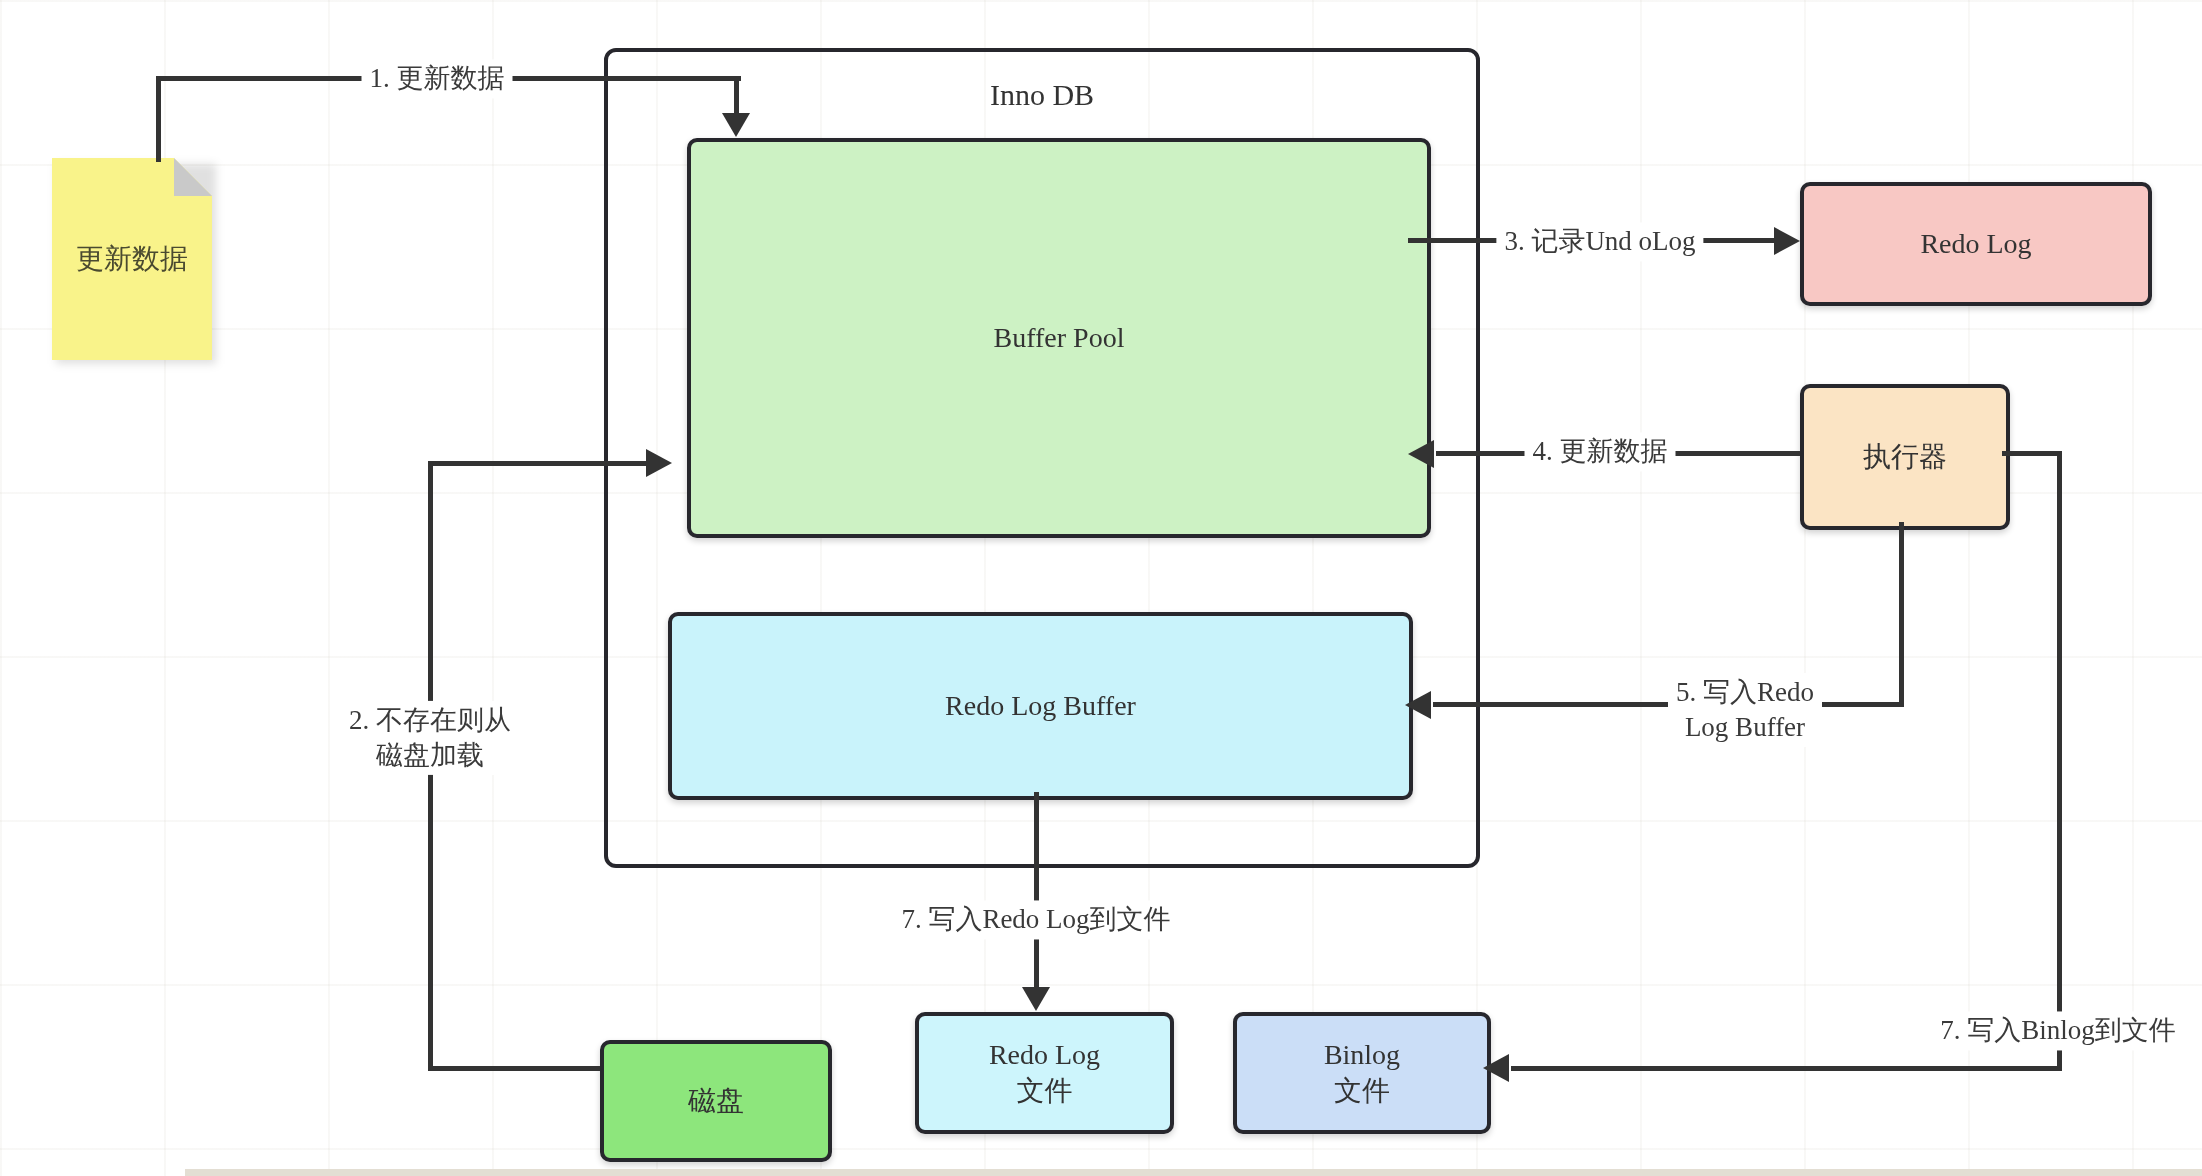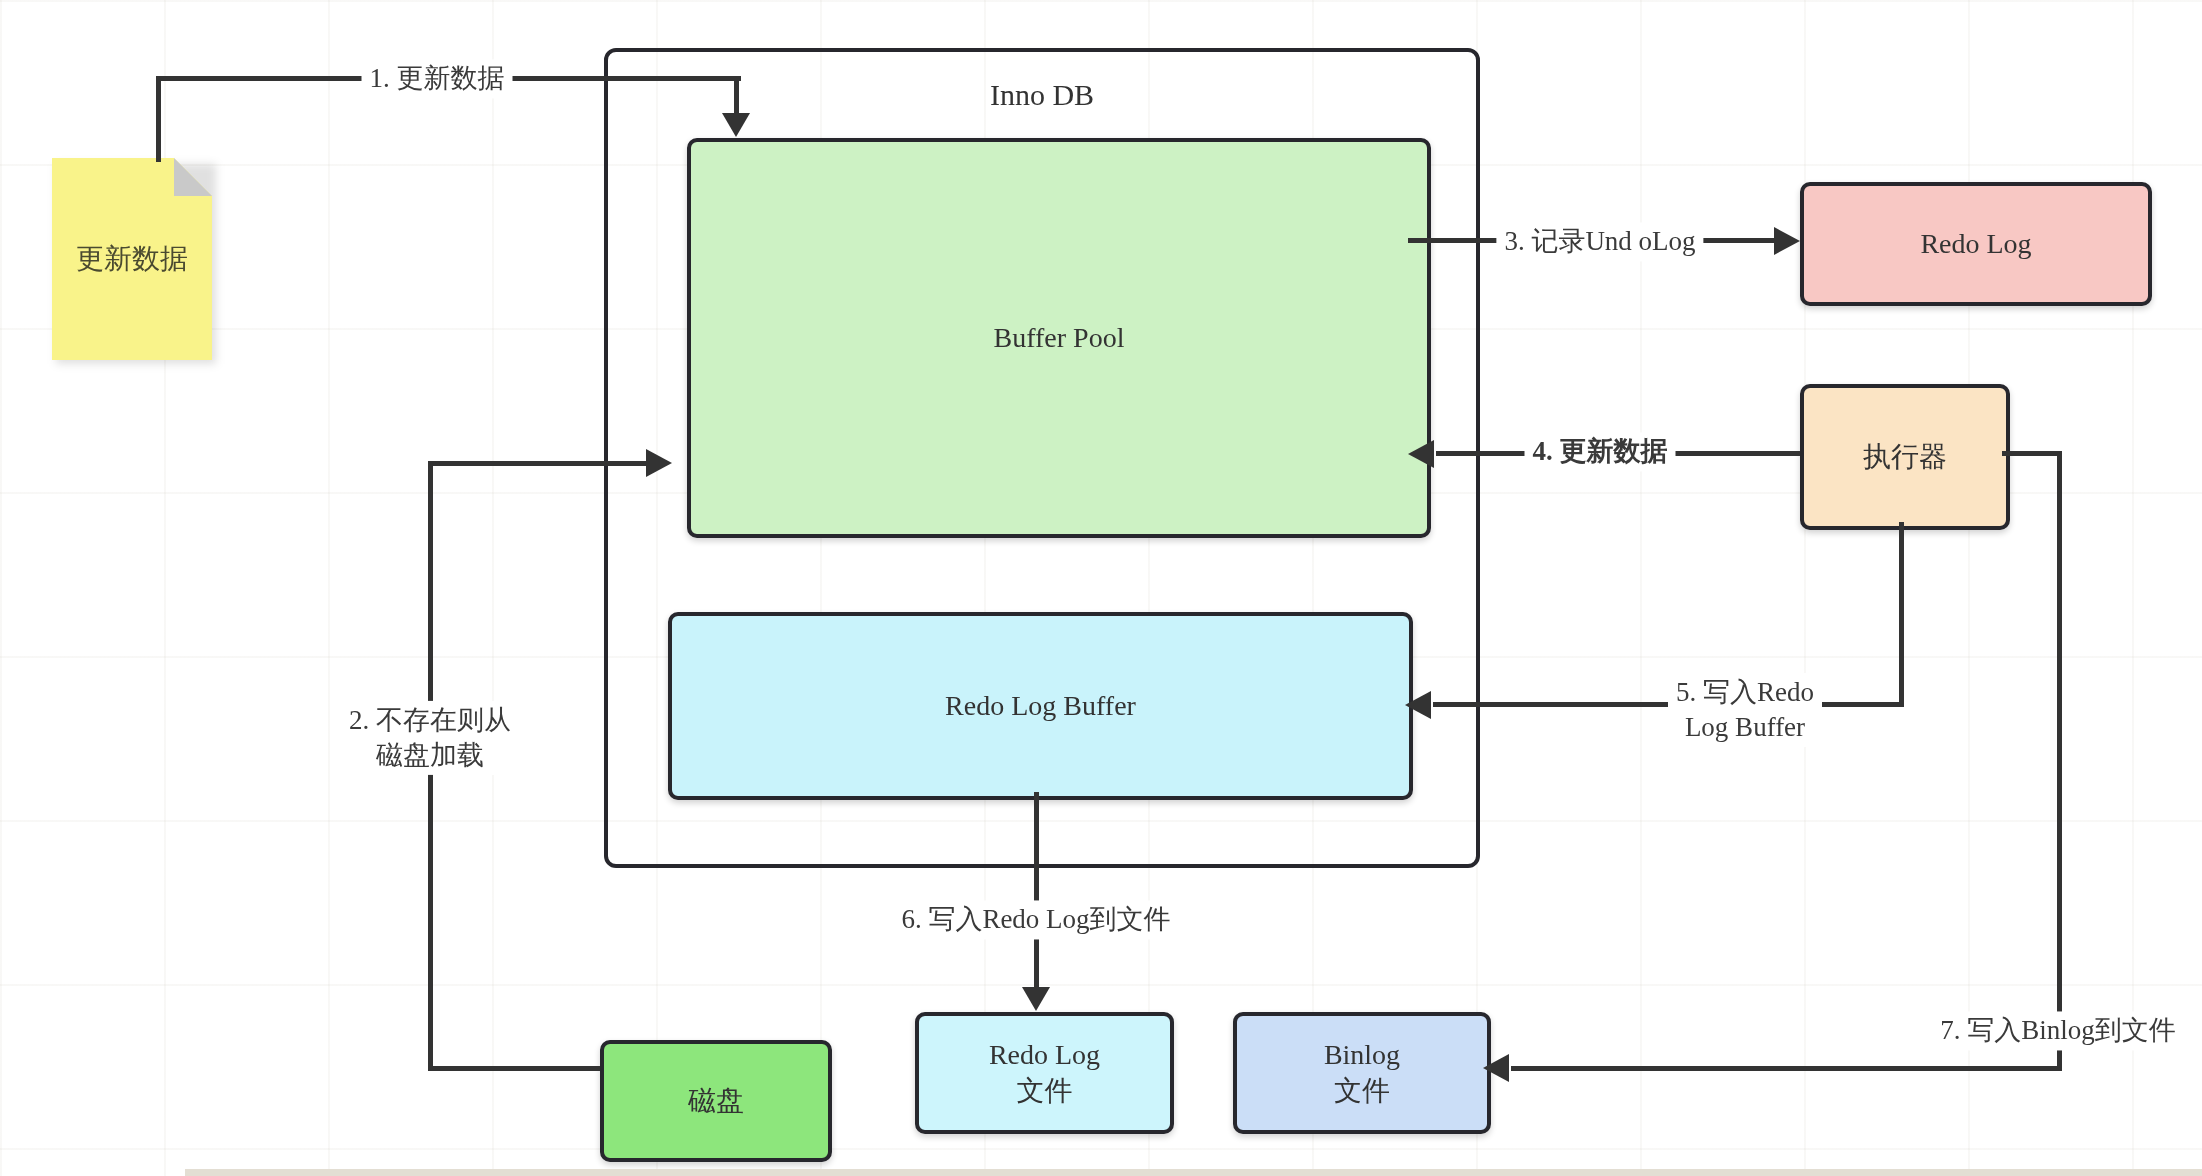--- a/index.html
+++ b/index.html
@@ -105,33 +105,33 @@
     <span>2. 不存在则从</span><br>
     <span>磁盘加载</span>
   </div>
 
   <div class="line" style="left:1408px;top:238px;width:366px;height:5px;"></div>
   <div class="arr arr-right" style="left:1774px;top:227px;"></div>
   <div class="lbl" style="left:1600px;top:242px;">3. 记录Und oLog</div>
 
   <div class="line" style="left:1436px;top:451px;width:364px;height:5px;"></div>
   <div class="arr arr-left" style="left:1408px;top:440px;"></div>
-  <div class="lbl" style="left:1600px;top:452px;font-weight:bold;">4. 更新数据</div>
+  <div class="lbl" style="left:1600px;top:452px;">4. 更新数据</div>
 
   <div class="line" style="left:1899px;top:522px;width:5px;height:185px;"></div>
   <div class="line" style="left:1433px;top:702px;width:471px;height:5px;"></div>
   <div class="arr arr-left" style="left:1405px;top:691px;"></div>
   <div class="lbl" style="left:1745px;top:710px;">
     <span>5. 写入Redo</span><br>
     <span>Log Buffer</span>
   </div>
 
   <div class="line" style="left:1034px;top:792px;width:5px;height:200px;"></div>
   <div class="arr arr-down" style="left:1022px;top:987px;"></div>
-  <div class="lbl" style="left:1036px;top:920px;">6. 写入Redo Log到文件</div>
+  <div class="lbl" style="left:1036px;top:920px;">7. 写入Redo Log到文件</div>
 
   <div class="line" style="left:2002px;top:451px;width:60px;height:5px;"></div>
   <div class="line" style="left:2057px;top:451px;width:5px;height:620px;"></div>
   <div class="line" style="left:1511px;top:1066px;width:551px;height:5px;"></div>
   <div class="arr arr-left" style="left:1483px;top:1054px;"></div>
   <div class="lbl" style="left:2058px;top:1031px;">7. 写入Binlog到文件</div>
 
   <div class="bottom-strip"></div>
 
 </div>

